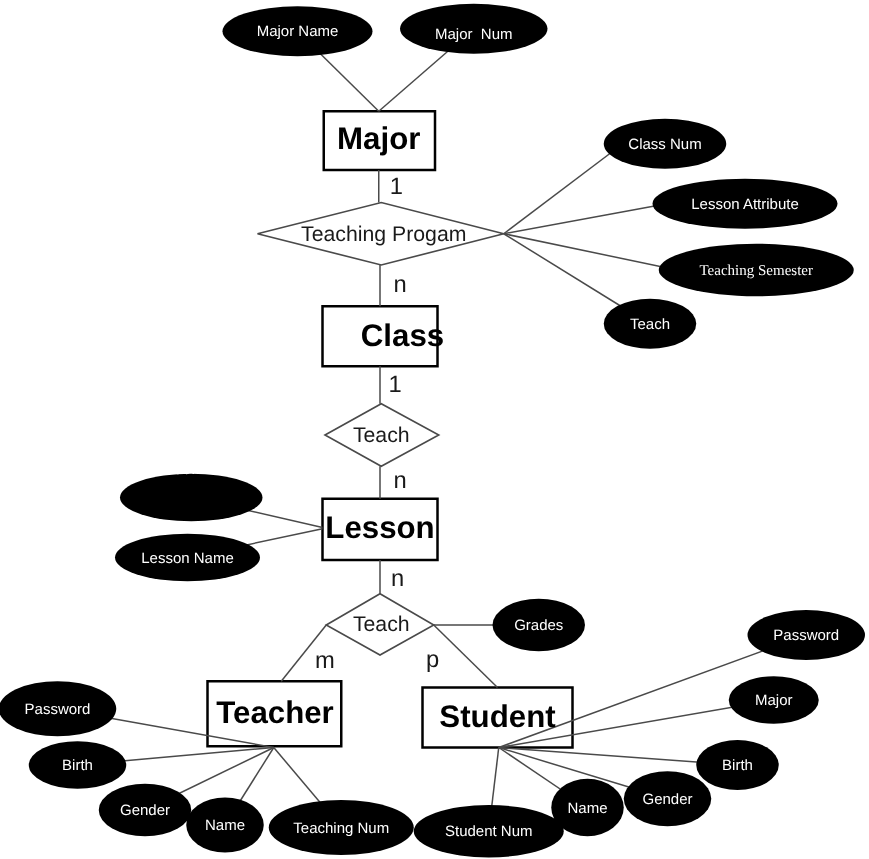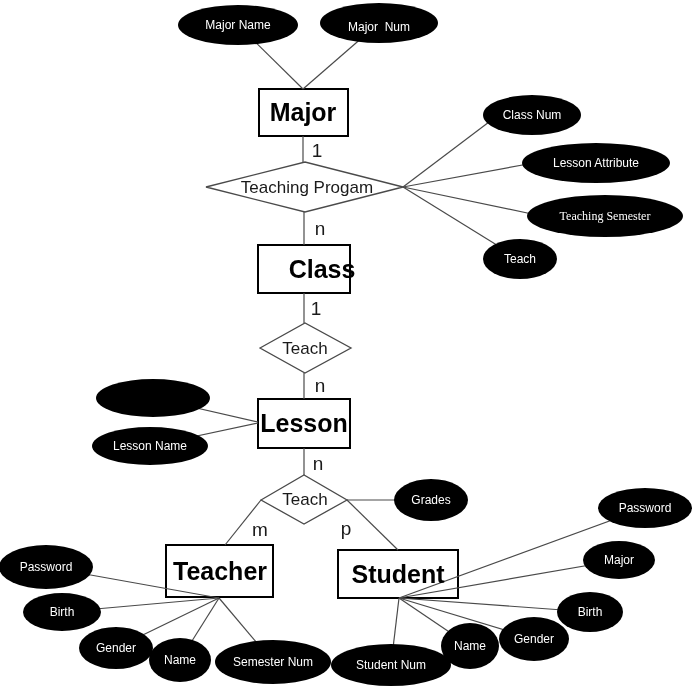--- a/index.html
+++ b/index.html
@@ -115,21 +115,21 @@
   <div class="lbl attr-lbl" style="left:596px; top:163px;">Lesson Attribute</div>
   <div class="lbl attr-lbl" style="left:605px; top:216px;font-family:Liberation Serif, serif;">Teaching Semester</div>
   <div class="lbl attr-lbl" style="left:520px; top:259px;">Teach</div>
   <div class="lbl attr-lbl" style="left:153px; top:376px;font-family:Liberation Mono, monospace;">Lesson Num</div>
   <div class="lbl attr-lbl" style="left:150px; top:446px;">Lesson Name</div>
   <div class="lbl attr-lbl" style="left:431px; top:500px;">Grades</div>
   <div class="lbl attr-lbl" style="left:46px;  top:567px;">Password</div>
   <div class="lbl attr-lbl" style="left:62px;  top:612px;">Birth</div>
   <div class="lbl attr-lbl" style="left:116px; top:648px;">Gender</div>
   <div class="lbl attr-lbl" style="left:180px; top:660px;">Name</div>
-  <div class="lbl attr-lbl" style="left:273px; top:662px;">Semester Num</div>
+  <div class="lbl attr-lbl" style="left:273px; top:662px;">Teaching Num</div>
   <div class="lbl attr-lbl" style="left:391px; top:665px;">Student Num</div>
   <div class="lbl attr-lbl" style="left:470px; top:646px;">Name</div>
   <div class="lbl attr-lbl" style="left:534px; top:639px;">Gender</div>
   <div class="lbl attr-lbl" style="left:590px; top:612px;">Birth</div>
   <div class="lbl attr-lbl" style="left:619px; top:560px;">Major</div>
   <div class="lbl attr-lbl" style="left:645px; top:508px;">Password</div>
 
   <div class="lbl card-lbl" style="left:317px; top:150px;">1</div>
   <div class="lbl card-lbl" style="left:320px; top:228px;">n</div>
   <div class="lbl card-lbl" style="left:316px; top:308px;">1</div>

